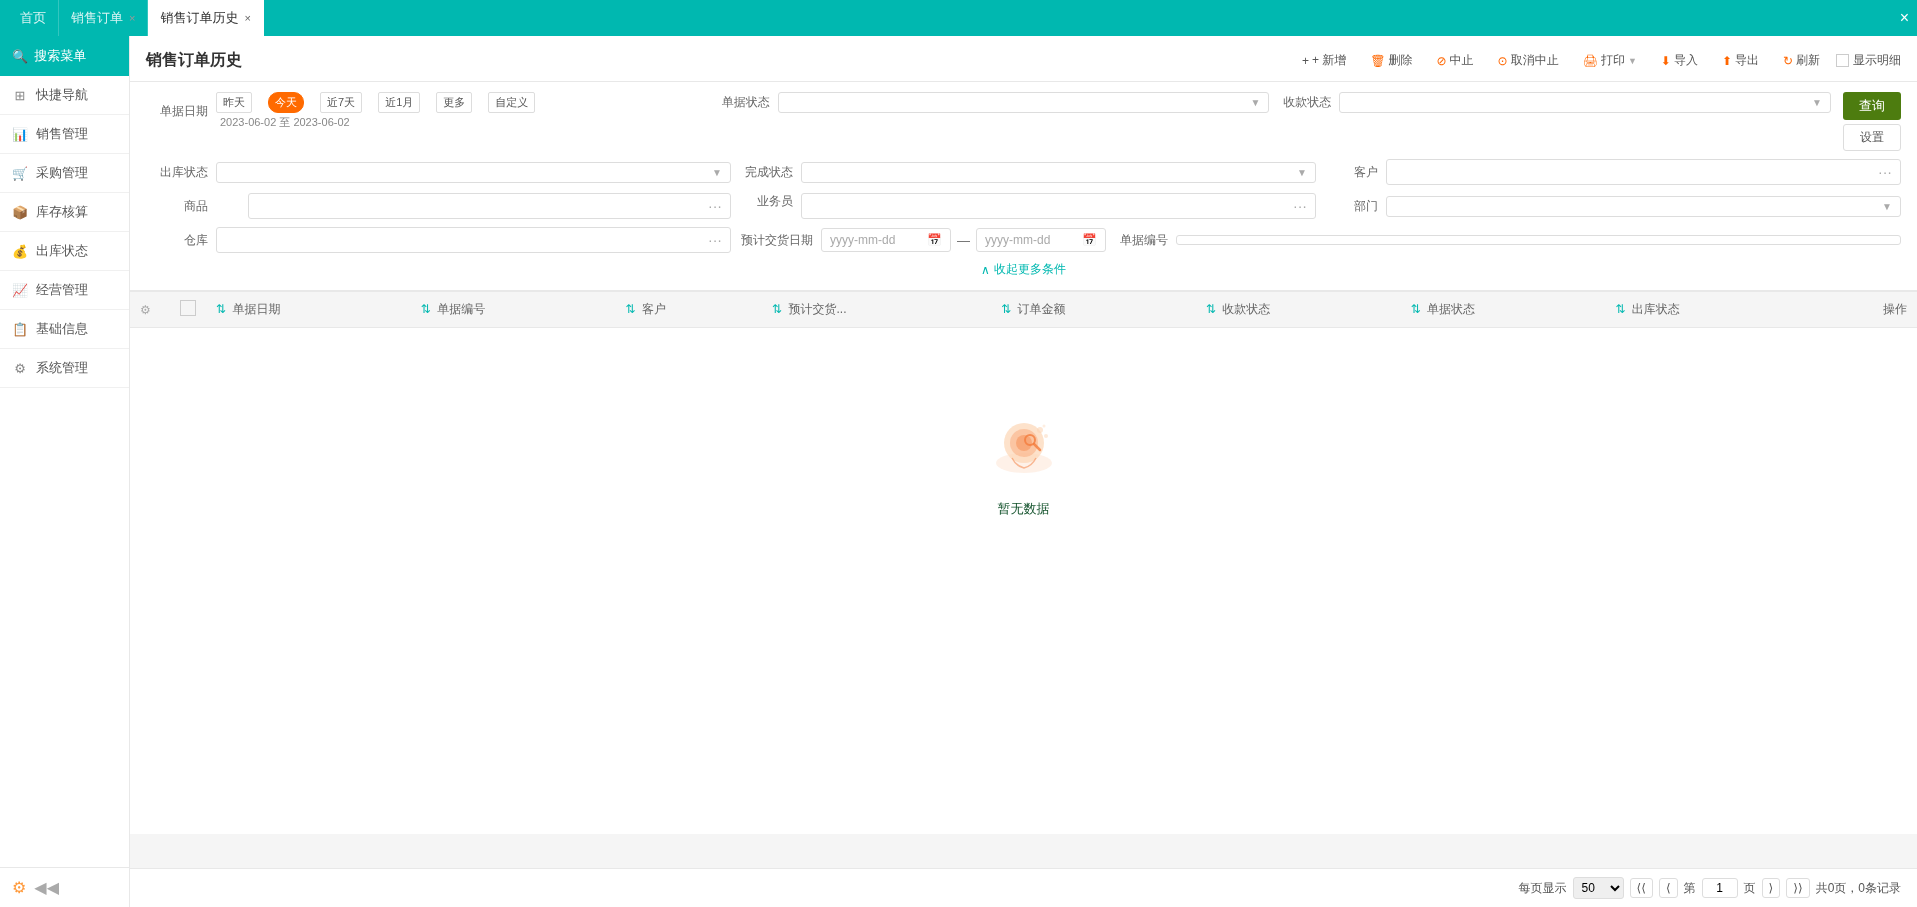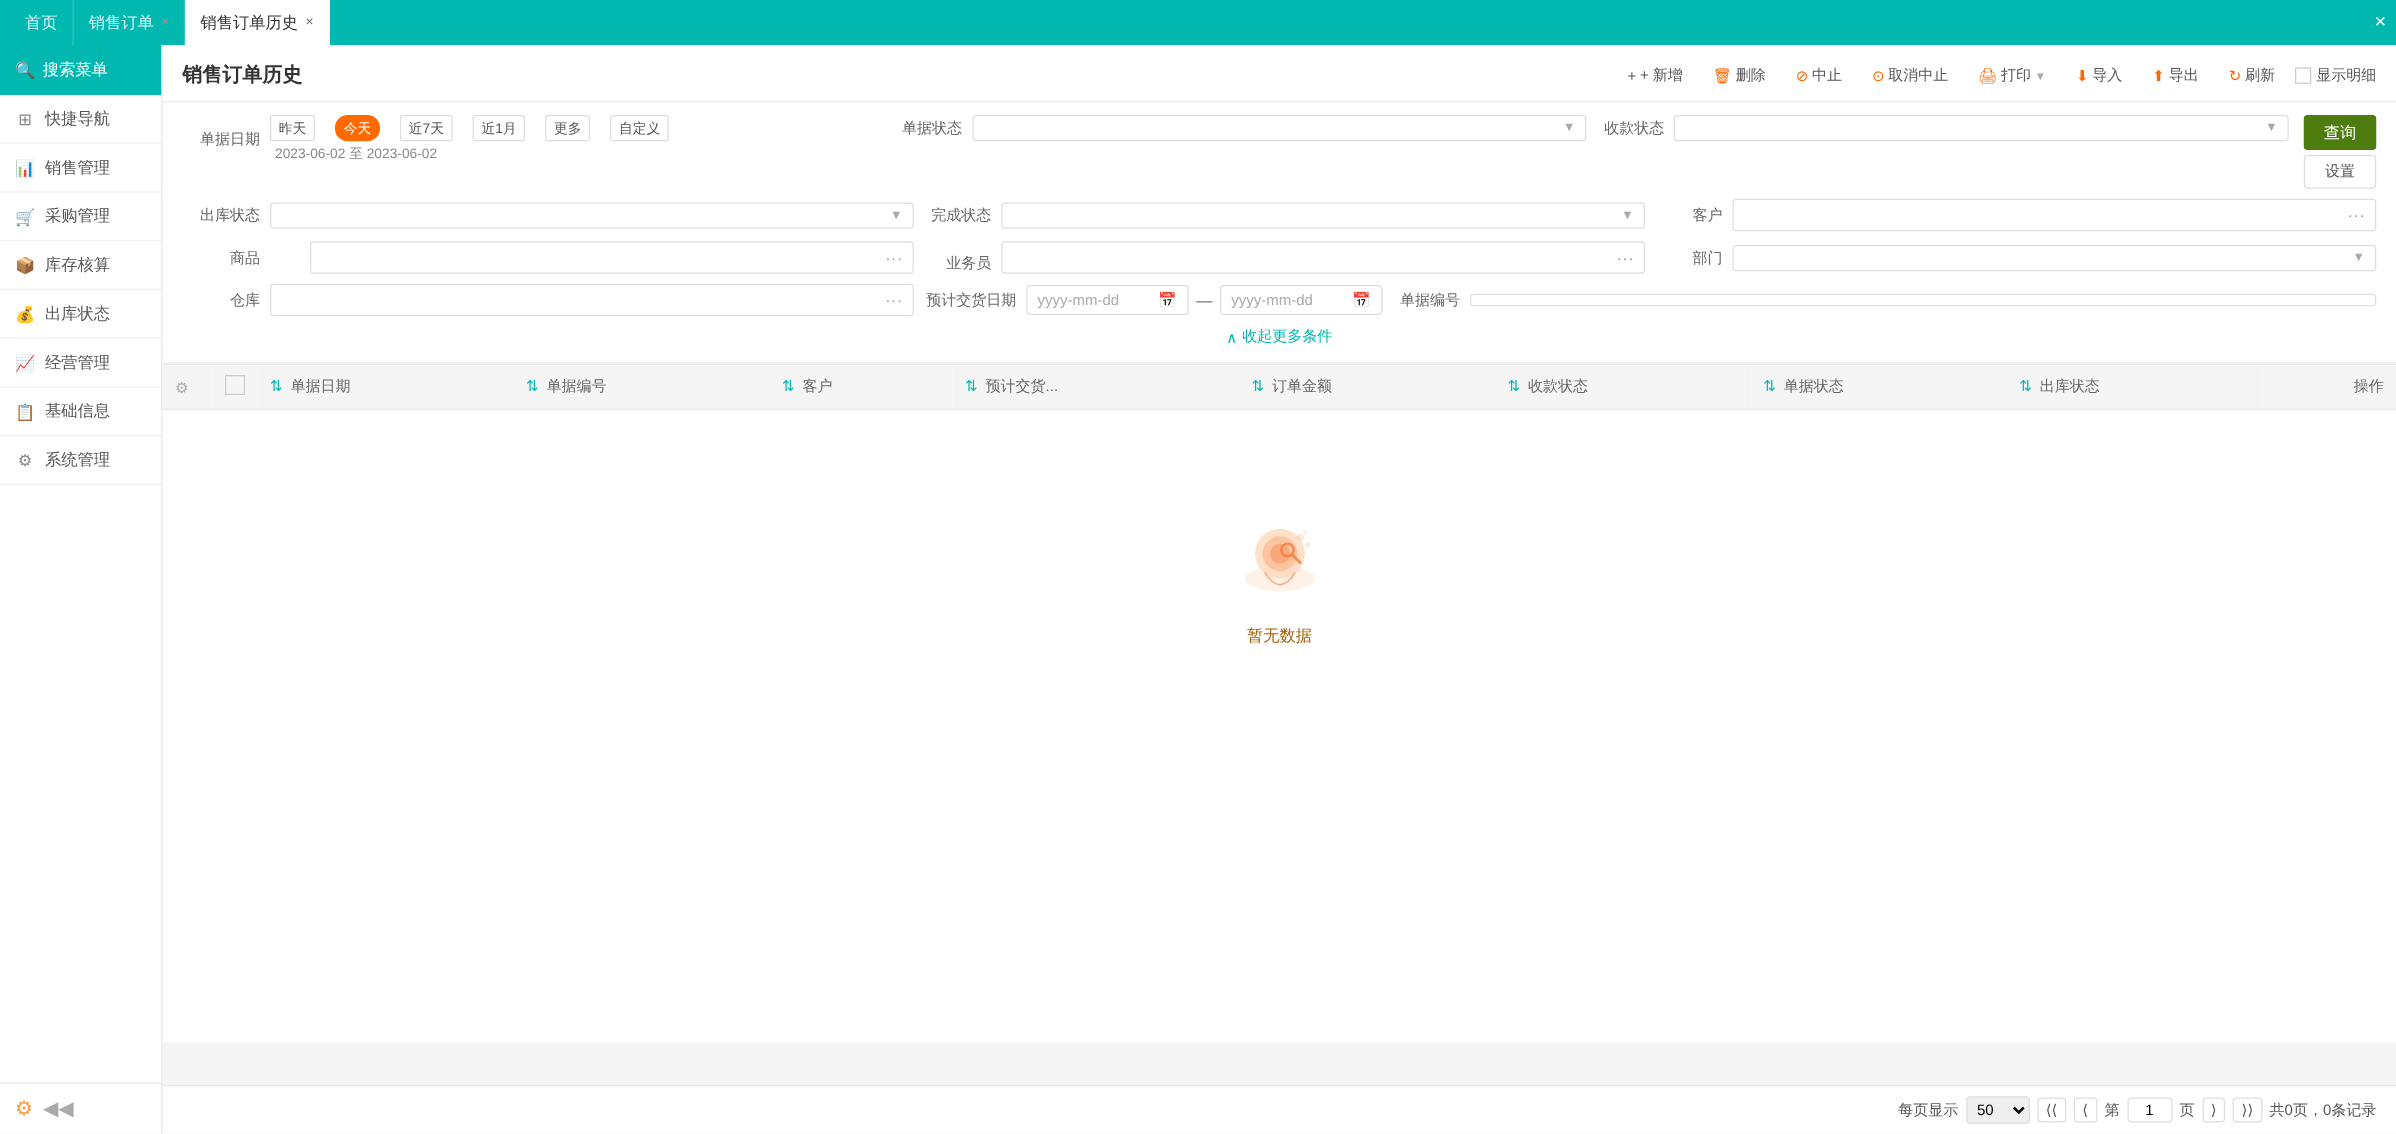--- a/index.html
+++ b/index.html
@@ -56,21 +56,21 @@
 
     
     .table-area { flex: 1; background: white; margin: 0; overflow: auto; }
     .data-table { width: 100%; border-collapse: collapse; }
     .data-table th { background: #f5f5f5; border-bottom: 1px solid #e8e8e8; border-top: 1px solid #e8e8e8; padding: 8px 10px; font-size: 12px; color: #666; font-weight: normal; text-align: left; white-space: nowrap; }
     .th-checkbox { width: 16px; height: 16px; border: 1px solid #ccc; display: inline-block; }
 
     
     .empty-state { display: flex; flex-direction: column; align-items: center; justify-content: center; padding: 80px 0; }
     .empty-icon { width: 80px; height: 80px; margin-bottom: 12px; }
-    .empty-text { color: #a16207; font-size: 13px; }
+    .empty-text { color: #14532d; font-size: 13px; }
 
     
     .pagination { display: flex; align-items: center; justify-content: flex-end; padding: 8px 16px; background: white; border-top: 1px solid #e8e8e8; font-size: 12px; color: #555; gap: 6px; flex-shrink: 0; margin-top: 34px; }
     .per-page-select { border: 1px solid #ddd; border-radius: 3px; padding: 2px 4px; font-size: 12px; }
     .page-nav-btn { border: 1px solid #ddd; border-radius: 3px; padding: 2px 6px; cursor: pointer; background: white; color: #555; font-size: 12px; }
     .page-num-input { border: 1px solid #ddd; border-radius: 3px; width: 36px; text-align: center; padding: 2px 4px; font-size: 12px; }
   </style>
 </head>
 <body>
 
@@ -243,21 +243,21 @@
       </div>
 
       <div style="display:flex;align-items:center;gap:0;margin-bottom:8px;">
         <div style="display:flex;align-items:center;flex:1;gap:32px;">
           <span class="filter-label">商品</span>
           <div class="filter-input" style="flex:1;">
             <span></span>
             <span class="filter-dots">···</span>
           </div>
         </div>
-        <div style="display:flex;align-items:flex-end;flex:1;">
+        <div style="display:flex;align-items:flex-start;flex:1;">
           <span class="filter-label">业务员</span>
           <div class="filter-input" style="flex:1;">
             <span></span>
             <span class="filter-dots">···</span>
           </div>
         </div>
         <div style="display:flex;align-items:center;flex:1;">
           <span class="filter-label">部门</span>
           <div class="filter-select" style="flex:1;">
             <span></span>

